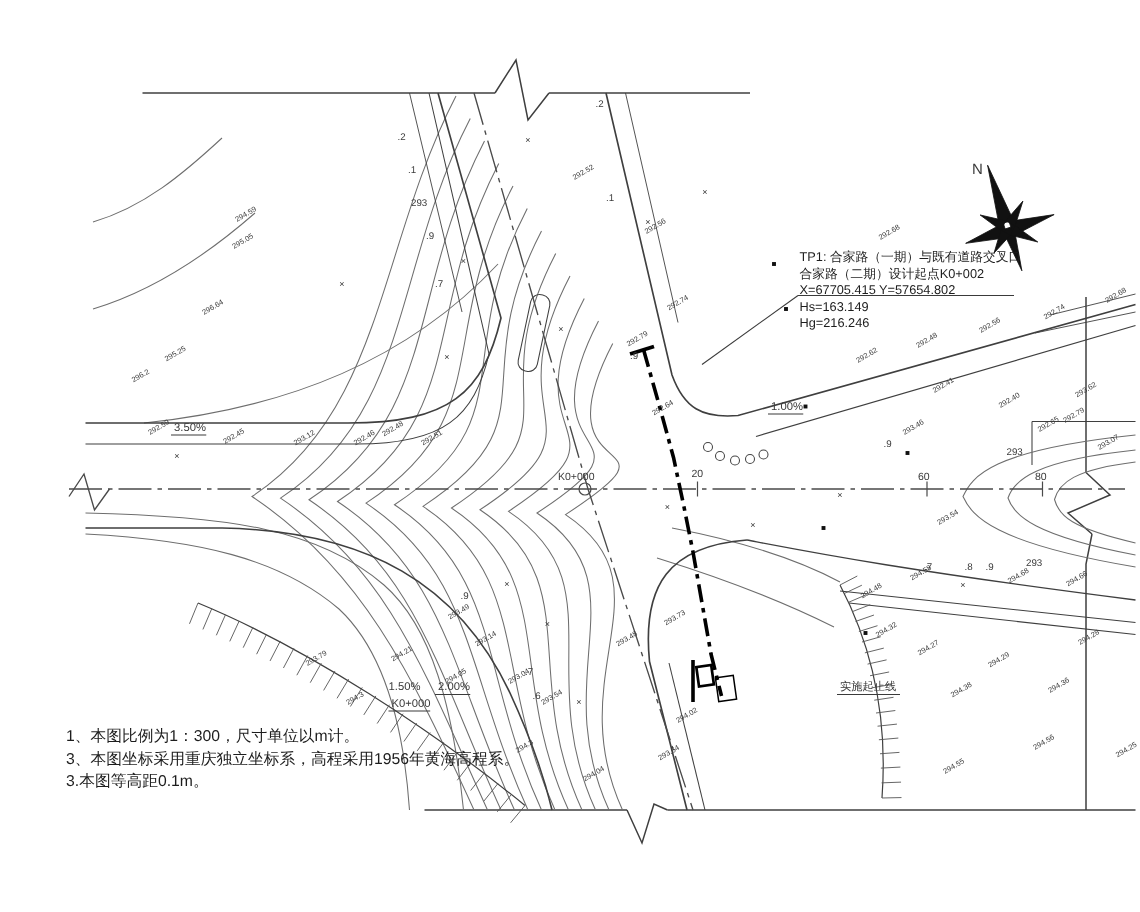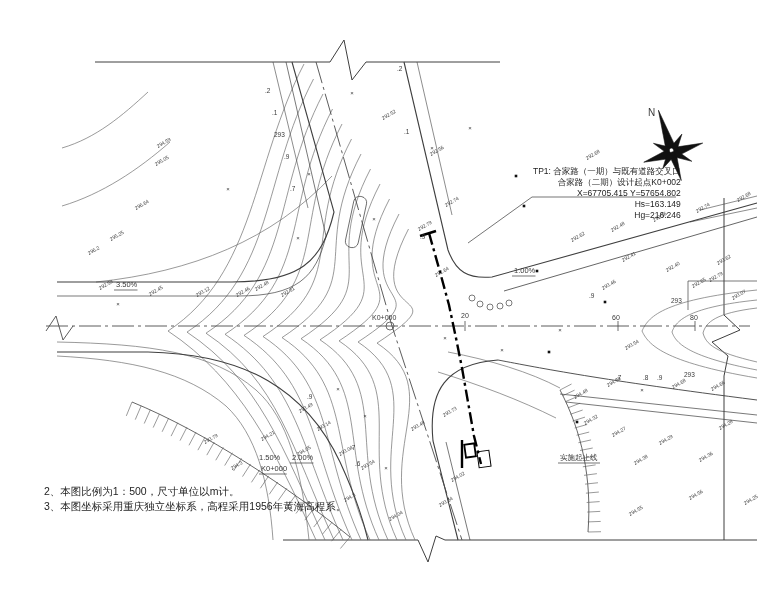--- a/index.html
+++ b/index.html
@@ -2,21 +2,21 @@
 <html><head>
 <meta charset="utf-8">
 <style>
   html,body{margin:0;padding:0;background:#ffffff;}
   #stage{position:relative;width:760px;height:608px;background:#fff;overflow:hidden;
          font-family:"Liberation Sans","DejaVu Sans",sans-serif;}
   svg{position:absolute;left:0;top:0;}
   .note-block{position:absolute;left:30px;top:484px;color:#1d1d1d;font-size:10.5px;line-height:1.45;}
   .note-block .nh{margin:0;}
   .note-block .ni{margin:0 0 0 14px;}
-  .tp1-block{position:absolute;left:533px;top:166px;color:#1d1d1d;font-size:8.5px;line-height:1.3;text-align:right;}
+  .tp1-block{position:absolute;left:533px;top:166px;color:#1d1d1d;font-size:8.5px;line-height:1.3;}
   .tp1-block div{white-space:nowrap;}
   text{fill:#3a3a3a;}
 </style>
 </head>
 <body>
 
 <div id="stage">
 <svg width="760" height="608" viewBox="0 0 760 608">
 
   <g stroke="#3f3f3f" stroke-width="1" fill="none">
@@ -296,16 +296,17 @@
 
 <div class="tp1-block">
   <div>TP1: 合家路（一期）与既有道路交叉口</div>
   <div>合家路（二期）设计起点K0+002</div>
   <div>X=67705.415  Y=57654.802</div>
   <div>Hs=163.149</div>
   <div>Hg=216.246</div>
 </div>
 
 <div class="note-block">
-  <div class="ni">2、本图比例为1：500，尺寸单位以m计。</div>
+  <div class="ni">1、本图比例为1：300，尺寸单位以m计。</div>
   <div class="ni">3、本图坐标采用重庆独立坐标系，高程采用1956年黄海高程系。</div>
+  <div class="ni">3.本图等高距0.1m。</div>
 </div>
 </div>
 
 </body></html>

